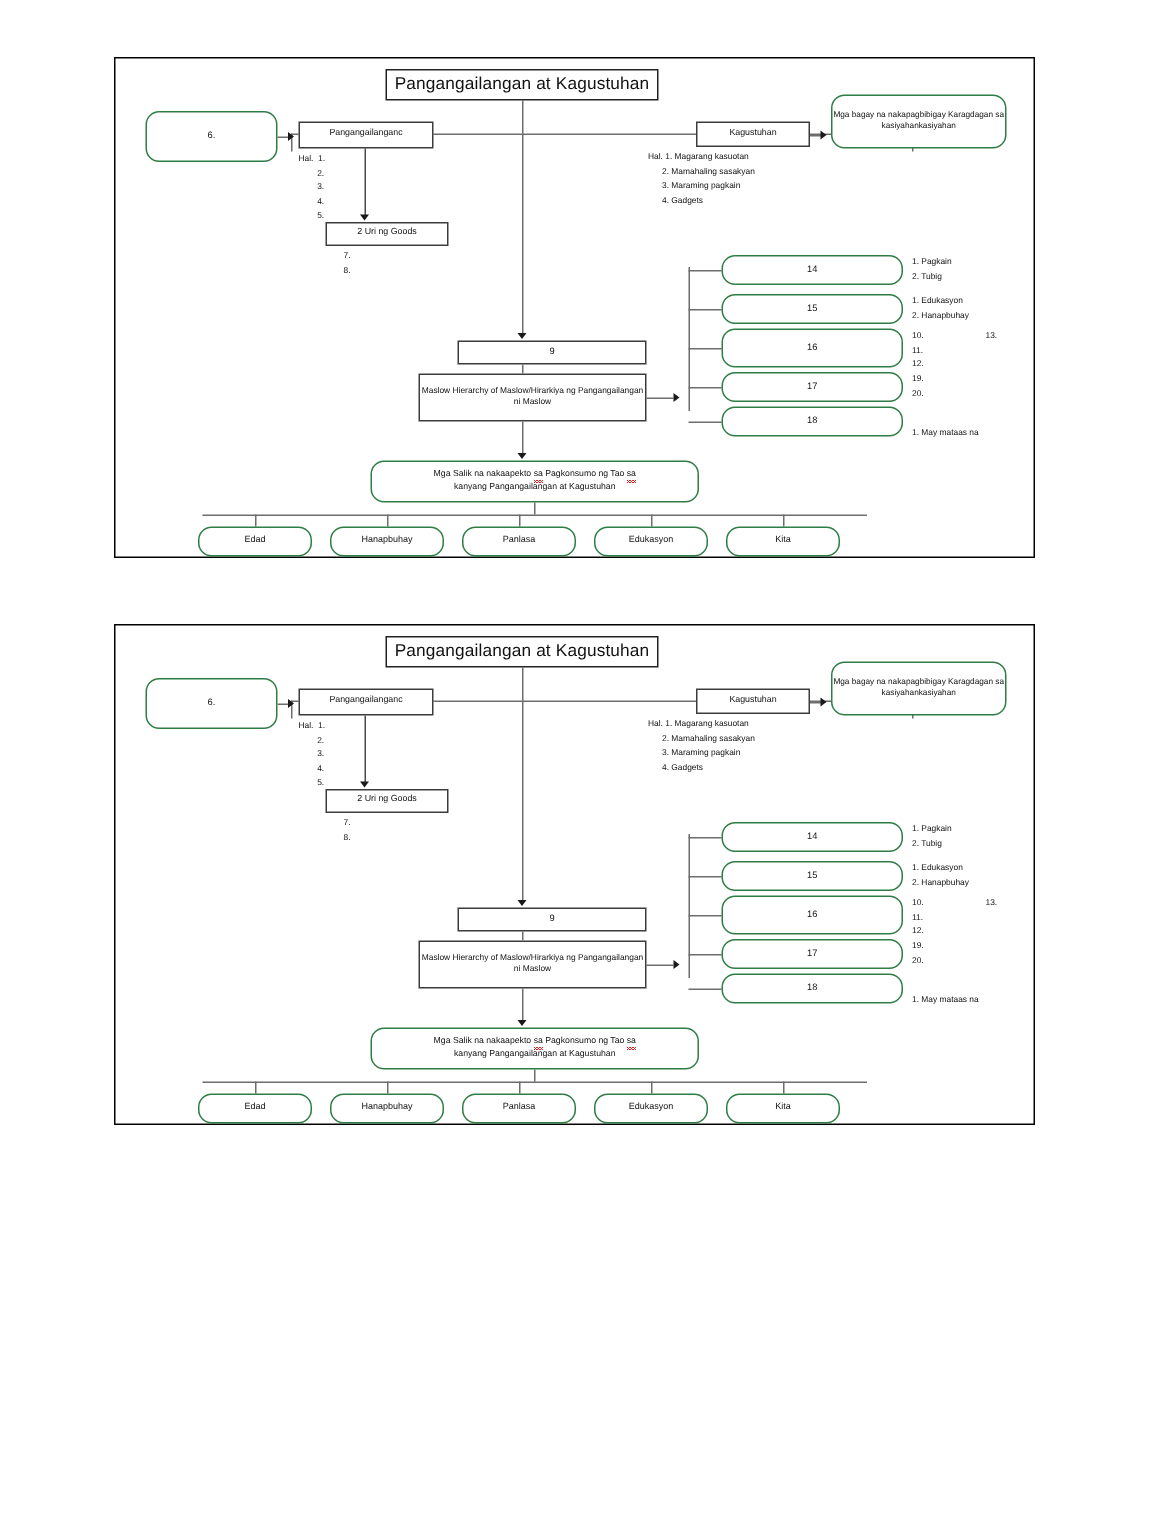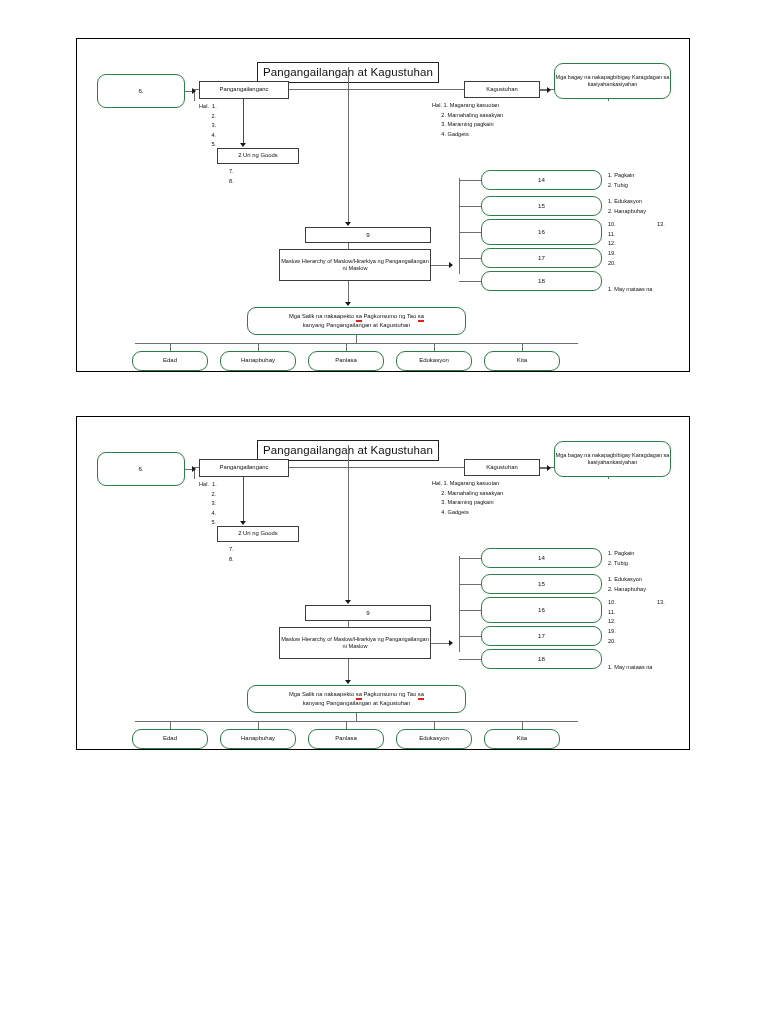--- a/index.html
+++ b/index.html
@@ -40,21 +40,20 @@
     border:1px solid #3c3c3c;
   }
   .node.green{
     border:1.3px solid #2e7d44;
     border-radius:9px;
   }
   .node.title{
     border:1.3px solid #222;
     font-size:11.5px;
     letter-spacing:.1px;
-    margin-top:16px;
   }
 
   
   .txt{
     position:absolute;
     font-size:5.6px;
     line-height:1.72;
     color:#111;
     white-space:pre;
   }

